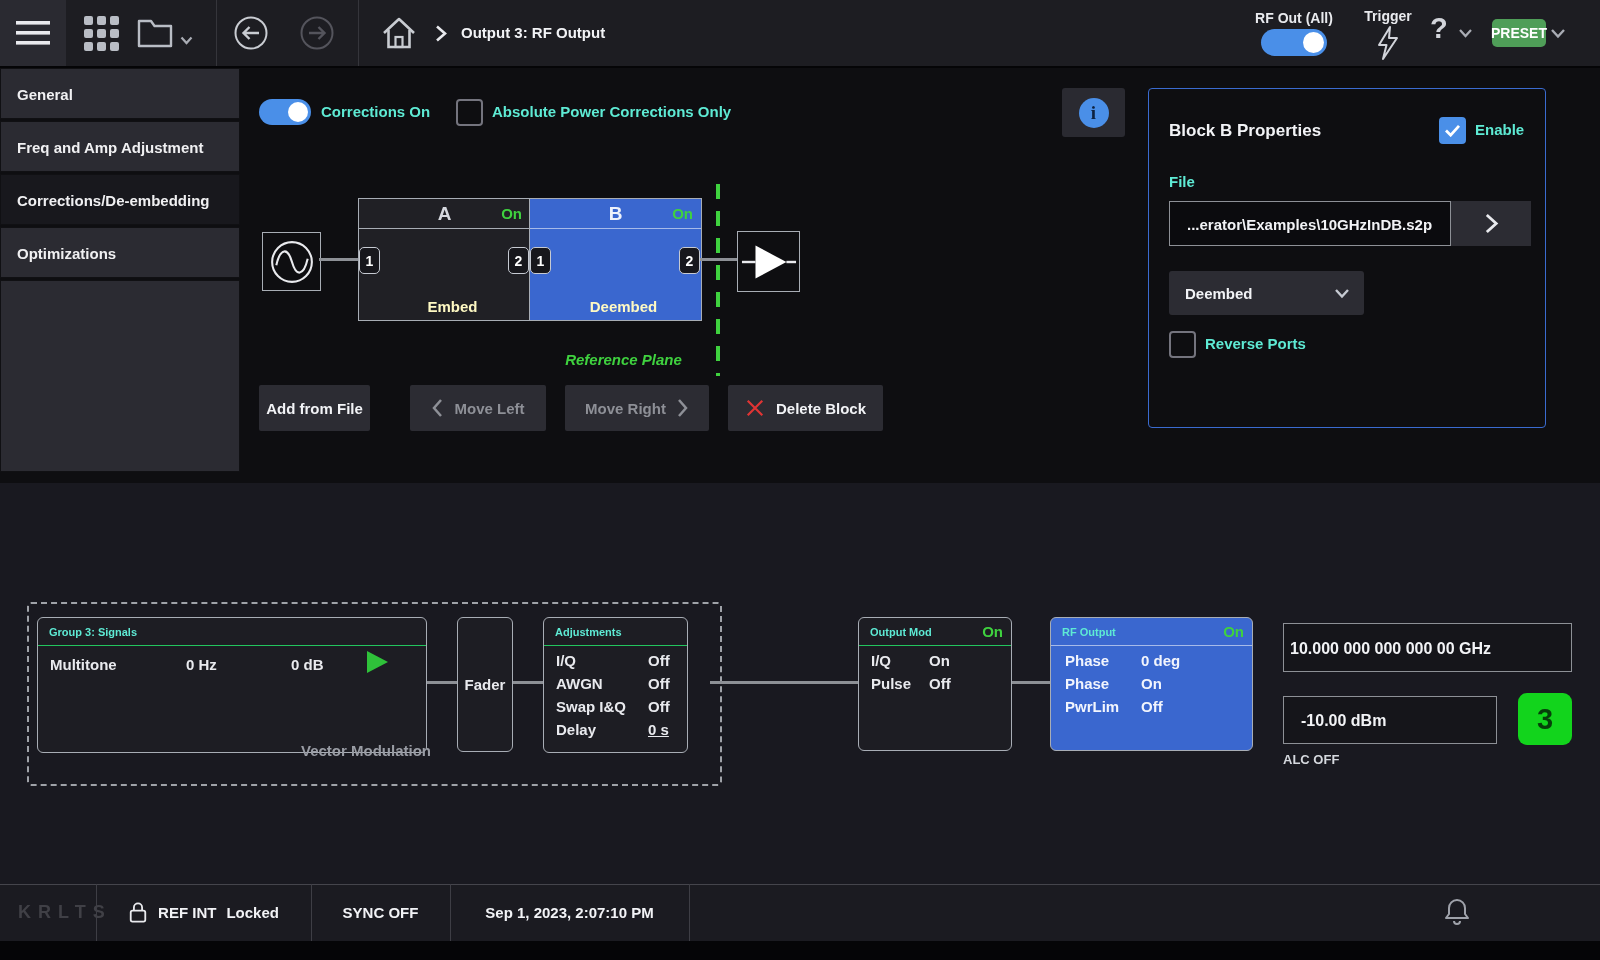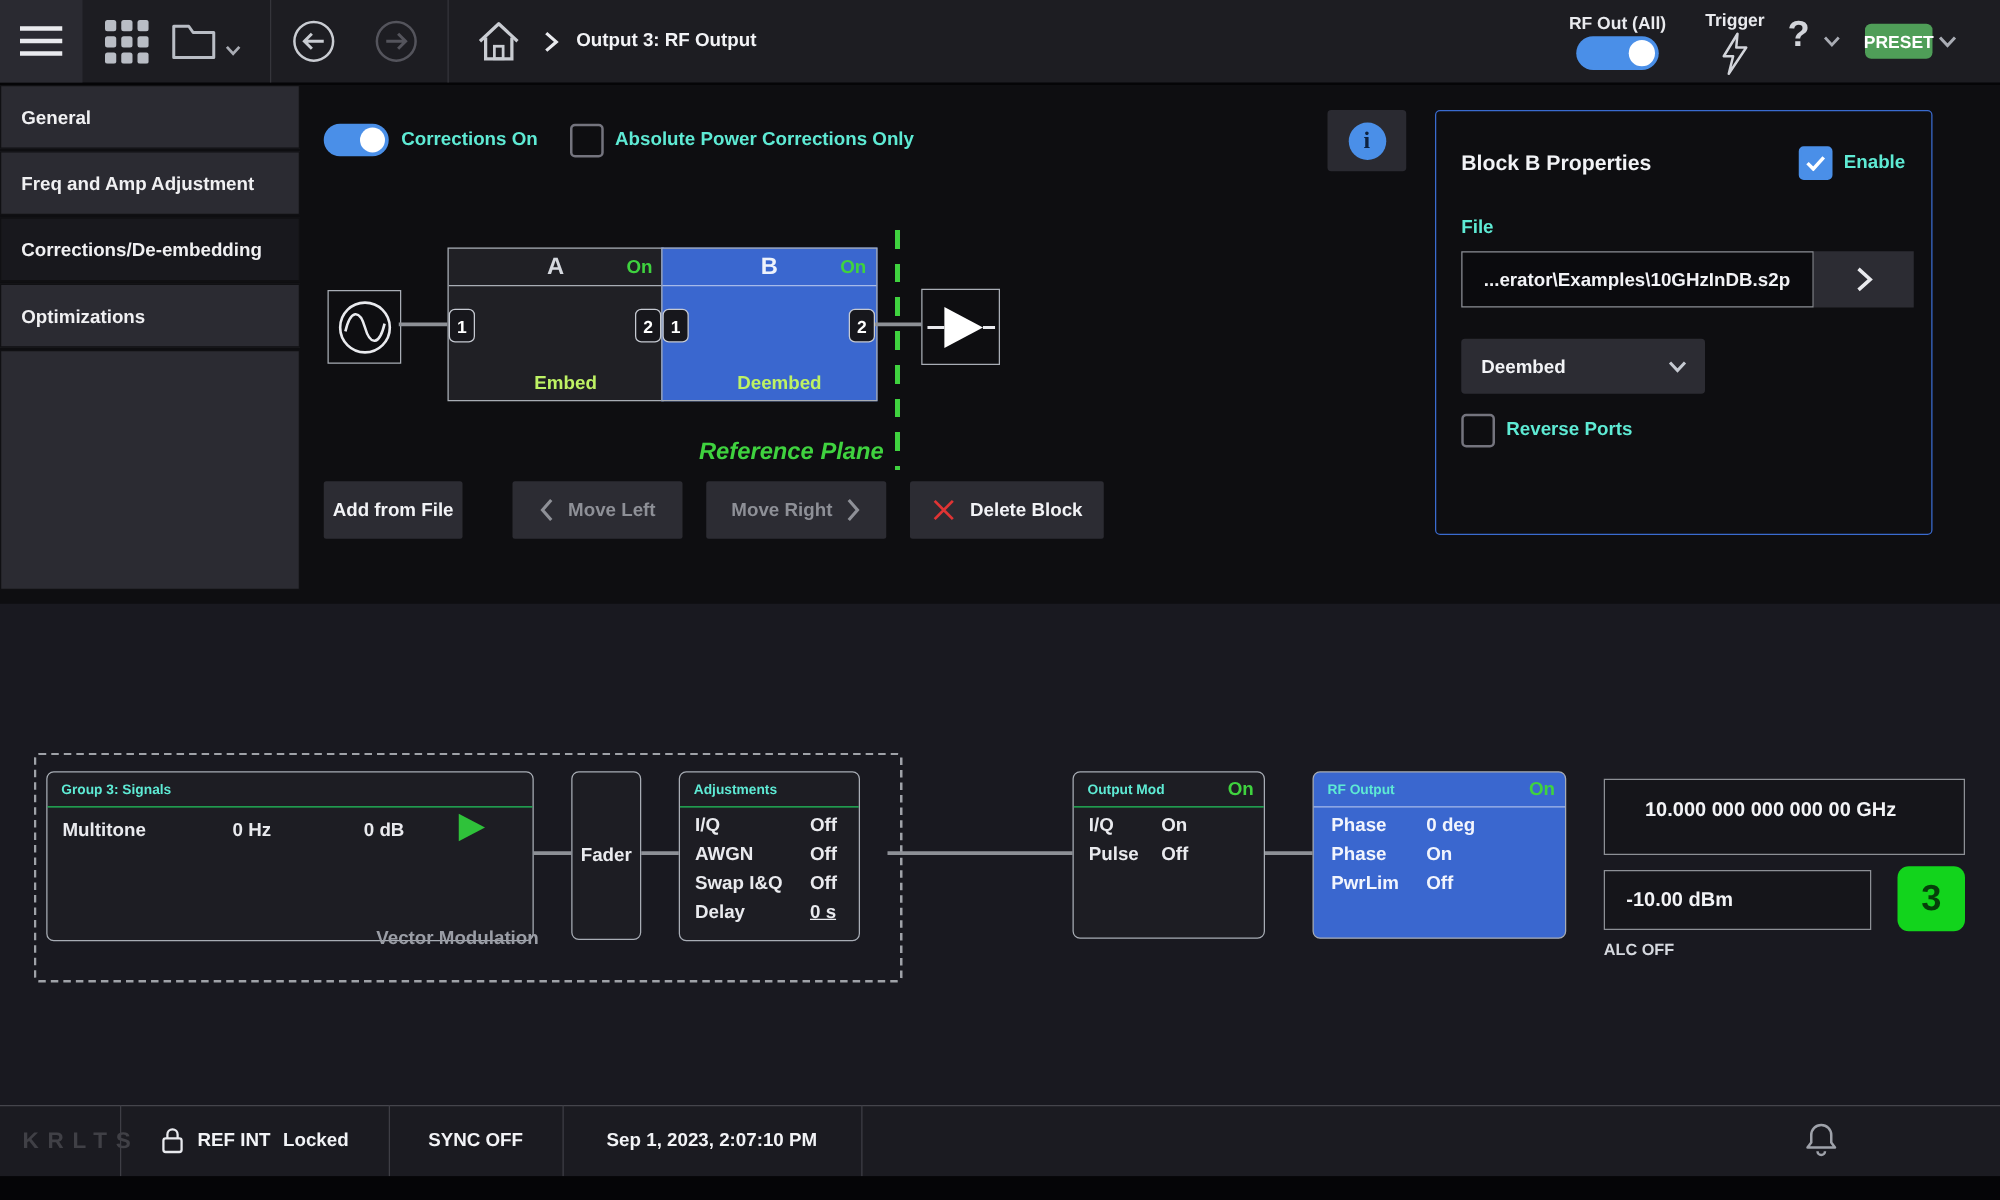--- a/index.html
+++ b/index.html
@@ -40,25 +40,25 @@
                font-size:19px;display:flex;align-items:center;justify-content:center;font-family:"Liberation Serif",serif;}
 
   .dev-box{border:1.5px solid #a8adb5;background:transparent;display:flex;align-items:center;justify-content:center;}
   .wire{background:#8d9096;height:3px;}
   .cblock{border:1px solid #a8adb5;background:#202025;}
   .cblock.blue{background:var(--block-blue);}
   .cblock-hdr{position:absolute;left:0;top:0;right:0;height:29px;border-bottom:1px solid #a8adb5;
               text-align:center;font-size:19px;line-height:29px;color:#d5d8de;}
   .cblock.blue .cblock-hdr{border-bottom-color:rgba(255,255,255,.55);color:#eef2fb;}
   .cblock-on{position:absolute;right:8px;top:0;font-size:15px;line-height:29px;color:var(--on-green);}
-  .cblock-mode{position:absolute;left:16px;right:0;bottom:5px;text-align:center;font-size:15px;color:#bef264;}
+  .cblock-mode{position:absolute;left:16px;right:0;bottom:5px;text-align:center;font-size:15px;color:#fef9c3;}
   .port{position:absolute;width:21px;height:27px;background:#17171c;border:1.5px solid #c6cad2;border-radius:5px;
         font-size:14px;color:#fff;text-align:center;line-height:27px;box-sizing:border-box;}
   .refline{width:4px;background:repeating-linear-gradient(to bottom,var(--on-green) 0 15px,transparent 15px 27px);}
-  .refplane-lbl{font-style:italic;color:var(--on-green);font-size:19px;text-align:right;}
+  .refplane-lbl{font-style:italic;color:var(--on-green);font-size:15px;text-align:center;}
 
   .btn{background:#2c2c33;border-radius:2px;height:46px;display:flex;align-items:center;justify-content:center;
        gap:11px;font-size:15px;color:#f2f3f6;box-sizing:border-box;}
   .btn.dim{color:#8e9097;}
 
   
   #prop-panel{left:1148px;top:88px;width:398px;height:340px;border:1.5px solid var(--panel-border-blue);
               border-radius:4px;box-sizing:border-box;}
   .panel-title{font-size:17px;color:#f2f3f6;}
   .field{background:#0b0b0e;border:1px solid #8d9096;box-sizing:border-box;font-size:15px;color:#f2f3f6;}
@@ -331,21 +331,21 @@
     <div class="sbox-hdr">RF Output</div>
     <div class="sbox-on">On</div>
     <div class="kv" style="left:14px;top:34px;">Phase</div>
     <div class="kv" style="left:90px;top:34px;">0 deg</div>
     <div class="kv" style="left:14px;top:57px;">Phase</div>
     <div class="kv" style="left:90px;top:57px;">On</div>
     <div class="kv" style="left:14px;top:80px;">PwrLim</div>
     <div class="kv" style="left:90px;top:80px;">Off</div>
   </div>
 
-  <div class="abs field" style="left:1283px;top:623px;width:289px;height:61px;line-height:49px;padding-left:32px;font-size:16px;background:#15151a;">10.000 000 000 000 00 GHz</div>
+  <div class="abs field" style="left:1283px;top:623px;width:289px;height:49px;line-height:49px;padding-left:6px;font-size:16px;background:#15151a;">10.000 000 000 000 00 GHz</div>
   <div class="abs field" style="left:1283px;top:696px;width:214px;height:48px;line-height:48px;padding-left:17px;font-size:16px;background:#15151a;">-10.00 dBm</div>
   <div class="abs badge" style="left:1518px;top:693px;width:54px;height:52px;">3</div>
   <div class="abs" style="left:1283px;top:752px;font-size:13px;color:#d5d8de;">ALC OFF</div>
 
   <div class="abs" id="statusbar"></div>
   <div class="abs logo" style="left:18px;top:884px;">KRLTS</div>
   <div class="abs sb-sep" style="left:96px;"></div>
 
   <div class="abs sb-section" style="left:96px;width:215px;">
     <svg width="20" height="25" viewBox="0 0 22 26">

